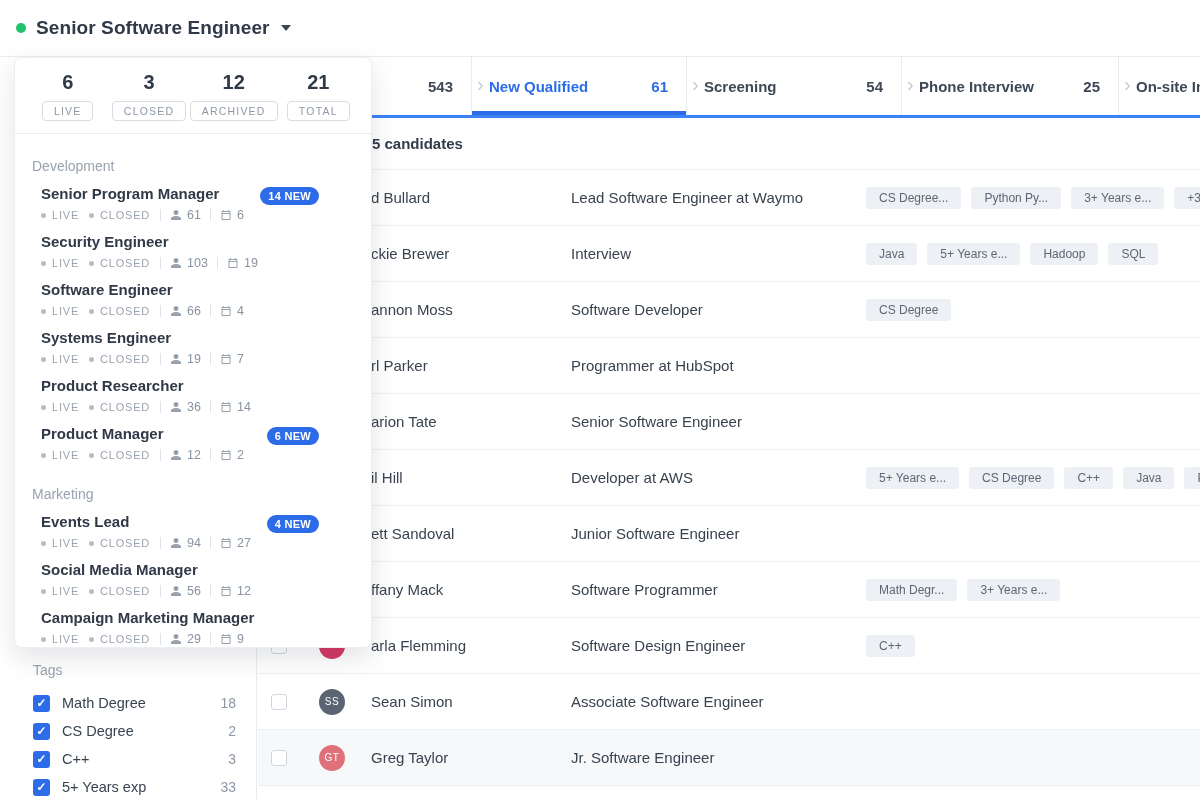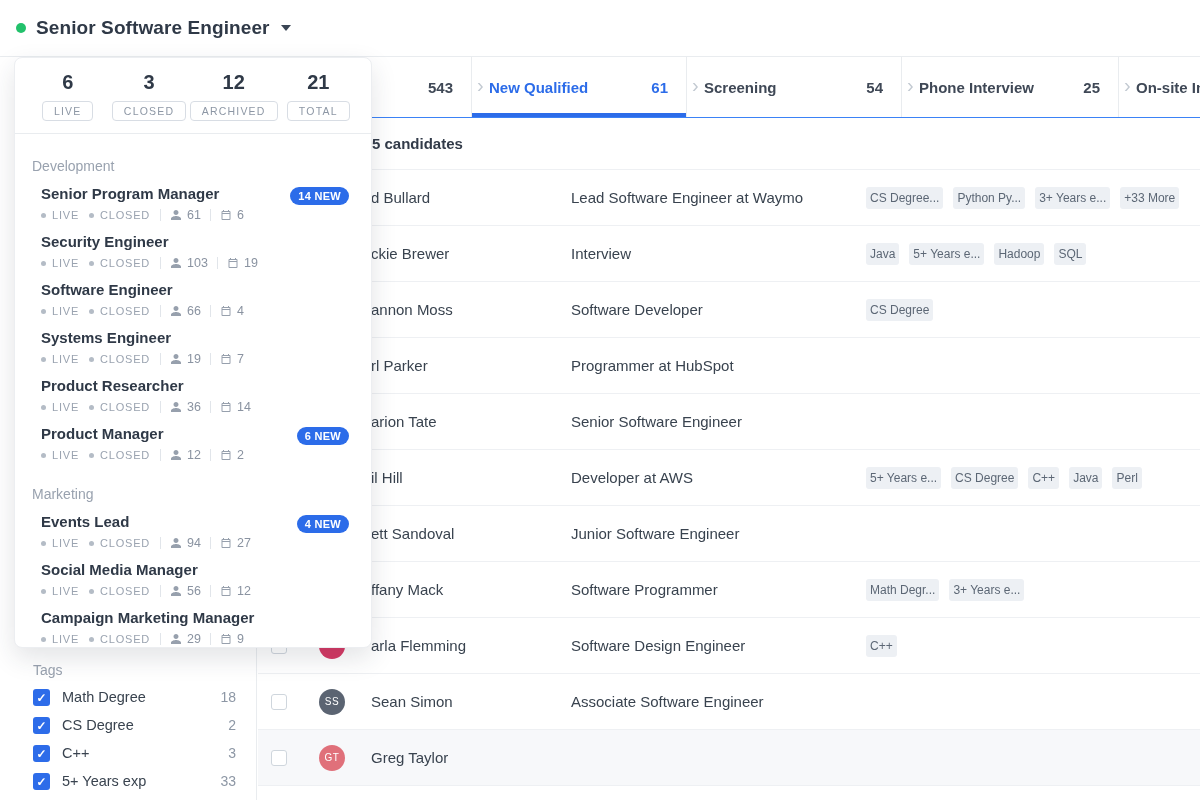--- a/index.html
+++ b/index.html
@@ -12,30 +12,30 @@
   .job-selector{display:flex;align-items:center;cursor:pointer;}
   .status-dot{width:10px;height:10px;border-radius:50%;background:#22c16b;margin-right:10px;flex:none;}
   .topbar-title{font-size:19px;font-weight:700;color:#2f3947;letter-spacing:.1px;}
   .caret{width:0;height:0;border-left:5px solid transparent;border-right:5px solid transparent;
     border-top:6px solid #3a4554;margin-left:11px;}
 
   
   .sidebar{position:absolute;top:57px;left:0;width:257px;bottom:0;border-right:1px solid #e9ecef;background:#fff;}
   .tags-section{position:absolute;top:604px;left:17px;right:0;}
   .tags-header{font-size:14px;color:#99a2af;margin:0 0 10px 16px;line-height:18px;}
-  .filter-item{display:flex;align-items:flex-start;height:28px;padding:0 20px 0 16px;cursor:pointer;}
+  .filter-item{display:flex;align-items:center;height:28px;padding:0 20px 0 16px;cursor:pointer;}
   .checkbox-checked{width:17px;height:17px;border-radius:3px;background:#2d6ce9;color:#fff;flex:none;
     display:flex;align-items:center;justify-content:center;}
   .checkbox-checked::after{content:"✓";font-size:12px;font-weight:700;line-height:1;}
   .filter-label{margin-left:12px;font-size:14.5px;color:#39434f;}
   .filter-count{margin-left:auto;font-size:14px;color:#8d97a5;}
 
   
   .main{position:absolute;top:57px;left:258px;right:0;bottom:0;background:#fff;overflow:hidden;}
-  .tabsbar{height:61px;display:flex;border-bottom:1px solid #3b82f6;overflow:hidden;}
+  .tabsbar{height:61px;display:flex;border-bottom:3px solid #3b82f6;overflow:hidden;}
   .tab{position:relative;display:flex;align-items:center;flex:none;font-size:15px;font-weight:700;
     color:#3f4856;cursor:pointer;}
   .tab + .tab{border-left:1px solid #e9ecef;}
   .chev{position:absolute;left:5px;top:50%;transform:translateY(-55%);color:#c3cad2;
     font-size:20px;font-weight:400;}
   .tlabel{margin-left:17px;white-space:nowrap;}
   .tcount{margin-left:auto;margin-right:18px;}
   .tab.active .tlabel,.tab.active .tcount{color:#2c6ce9;}
   .tab.active::after{content:"";position:absolute;left:0;right:0;bottom:0;height:4px;background:#2c6ce9;}
 
@@ -46,41 +46,41 @@
   .row.highlight{background:#f7f8fa;}
   .row-cb{width:16px;height:16px;border:1px solid #cfd6dd;border-radius:3px;margin-left:13px;flex:none;background:#fff;}
   .dot-slot{width:8px;height:8px;margin-left:13px;flex:none;}
   .unread-dot{width:8px;height:8px;border-radius:50%;background:#f0413e;}
   .avatar-slot{width:26px;height:26px;margin-left:11px;flex:none;}
   .avatar{width:26px;height:26px;border-radius:50%;color:#fff;font-size:10px;font-weight:400;
     display:flex;align-items:center;justify-content:center;letter-spacing:.5px;}
   .c-name{margin-left:26px;width:200px;flex:none;font-size:15px;color:#39434f;white-space:nowrap;overflow:hidden;}
   .c-title{width:295px;flex:none;font-size:15px;color:#39434f;white-space:nowrap;}
   .c-tags{display:flex;gap:10px;flex:none;}
-  .tag{background:#edf0f4;color:#5c6775;font-size:12px;padding:4px 4px;border-radius:3px;white-space:nowrap;}
+  .tag{background:#edf0f4;color:#5c6775;font-size:12px;padding:4px 13px;border-radius:3px;white-space:nowrap;}
 
   
   .panel{position:absolute;left:14px;top:57px;width:358px;height:591px;background:#fff;
     border:1px solid #eceef1;border-radius:8px;box-shadow:0 10px 26px rgba(35,45,65,.13);
     z-index:5;overflow:hidden;}
   .stats{display:flex;padding:13px 12px 12px;border-bottom:1px solid #e9ecef;}
   .stat{flex:1;text-align:center;cursor:pointer;}
   .stat-value{font-size:20px;font-weight:700;color:#2f3947;}
   .stat-label{display:inline-block;margin-top:7px;border:1px solid #d8dde4;border-radius:4px;
     padding:3px 11px;font-size:10.5px;letter-spacing:1.2px;color:#8d97a5;}
   .psection-header{font-size:14px;color:#99a2af;margin:24px 0 12px 17px;line-height:16px;}
   .job{display:flex;align-items:flex-start;margin:0 0 12px 26px;cursor:pointer;}
   .job-title{font-size:15px;font-weight:700;color:#2f3947;line-height:16px;}
   .job-meta{display:flex;align-items:center;margin-top:6px;height:14px;}
   .meta-dot{width:5px;height:5px;border-radius:50%;background:#b4bcc6;margin-right:6px;flex:none;}
   .meta-label{font-size:11px;letter-spacing:.8px;color:#9aa3b0;margin-right:10px;}
   .meta-sep{width:1px;height:12px;background:#e1e5ea;margin:0 9px 0 0;flex:none;}
   .meta-num{font-size:12.5px;color:#8a93a1;margin-left:5px;margin-right:9px;}
   .job-meta svg{flex:none;}
-  .job-right{margin-left:auto;margin-right:22px;display:flex;align-items:center;gap:9px;height:18px;margin-top:1px;flex-direction:column;}
+  .job-right{margin-left:auto;margin-right:22px;display:flex;align-items:center;gap:22px;height:18px;margin-top:1px;}
   .badge{background:#2c6ce9;color:#fff;font-size:11px;font-weight:700;padding:3px 8px;
     border-radius:9px;letter-spacing:.3px;white-space:nowrap;}
   .job-dot-slot{width:8px;height:8px;flex:none;}
   .job-dot{width:8px;height:8px;border-radius:50%;background:#f0413e;}
 </style>
 </head>
 <body>
 
 <header class="topbar">
   <div class="job-selector">
@@ -255,20 +255,21 @@
         <span class="c-title">Associate Software Engineer</span>
         <span class="c-tags"></span>
       </div>
       <div class="row highlight">
         <span class="row-cb"></span>
         <span class="dot-slot"></span>
         <span class="avatar-slot">
           <span class="avatar" style="background: rgb(224, 112, 122);">GT</span>
         </span>
         <span class="c-name">Greg Taylor</span>
+        <span class="c-title">Jr. Software Engineer</span>
         <span class="c-tags"></span>
       </div>
     </div>
 </main>
 
 <div class="panel">
   <div class="stats" id="stats">
       <div class="stat"><div class="stat-value">6</div><div class="stat-label">LIVE</div></div>
       <div class="stat"><div class="stat-value">3</div><div class="stat-label">CLOSED</div></div>
       <div class="stat"><div class="stat-value">12</div><div class="stat-label">ARCHIVED</div></div>

